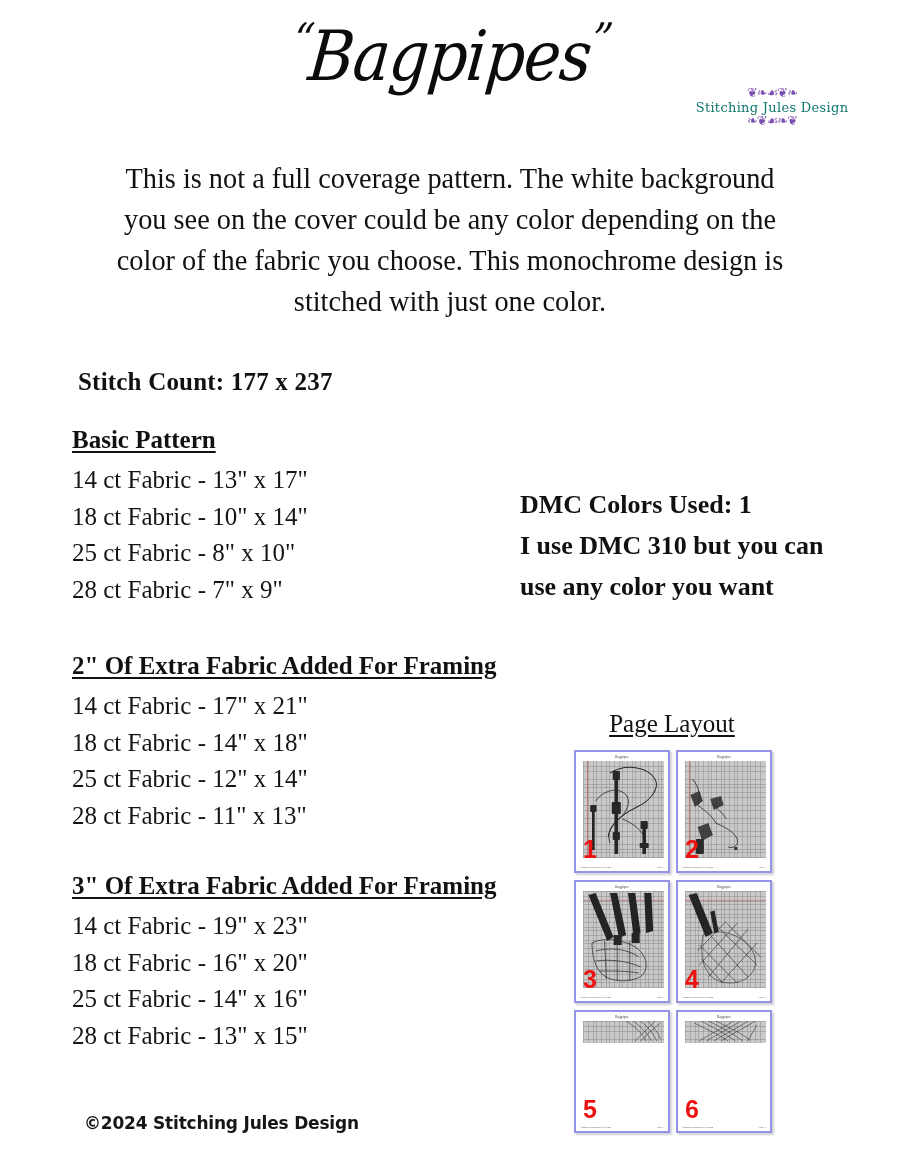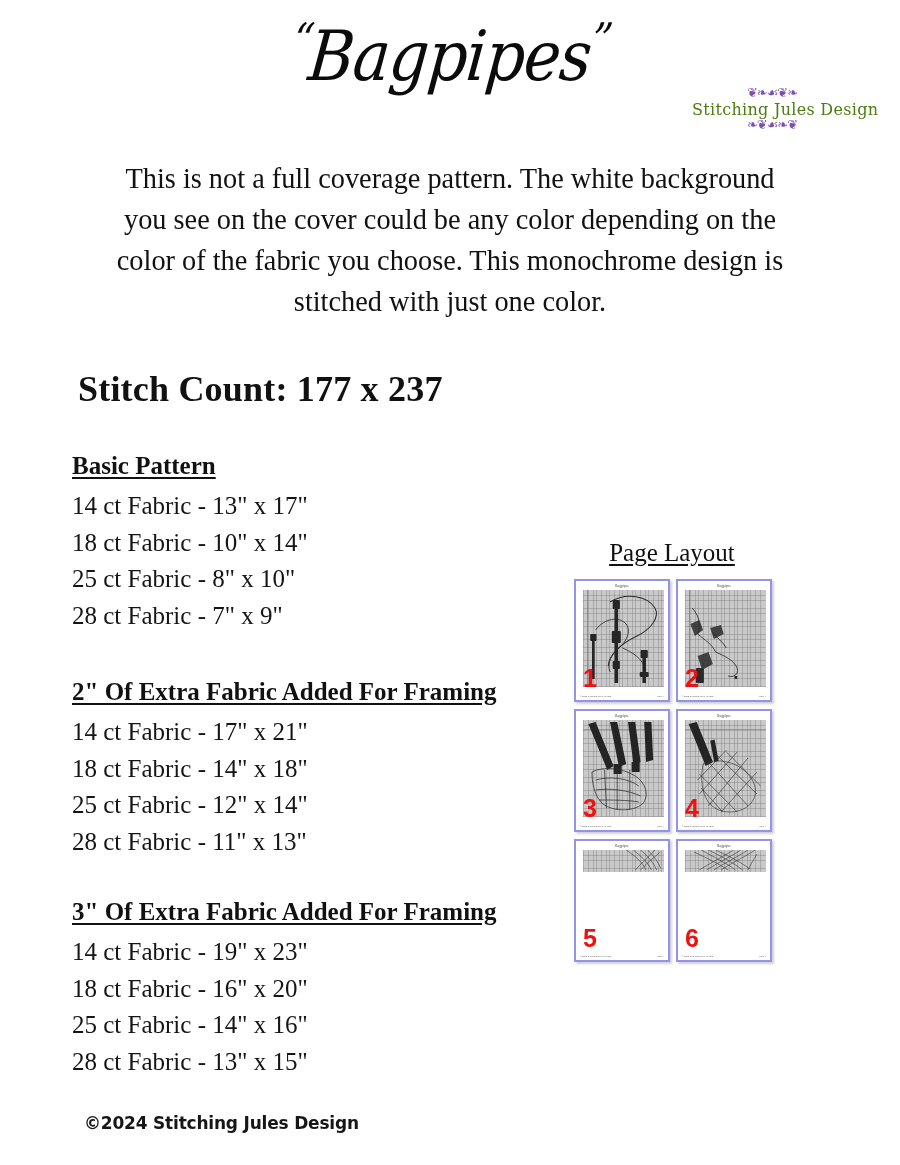--- a/index.html
+++ b/index.html
@@ -54,56 +54,56 @@
     font-size: 13px;
     line-height: 9px;
     letter-spacing: -1px;
     color: #7a4fb0;
     height: 11px;
     overflow: hidden;
   }
   .logo-name {
     display: block;
     font-family: "DejaVu Serif", serif;
-    font-size: 16px;
+    font-size: 13px;
     letter-spacing: 0.3px;
-    color: #4d7c0f;
+    color: #0f766e;
     padding: 1px 0;
     white-space: nowrap;
   }
 
   
   .intro {
     width: 700px;
     margin: 8px auto 0 auto;
     text-align: center;
     font-family: "Liberation Serif", serif;
     font-size: 29.5px;
     line-height: 41px;
     color: #111111;
     transform: scaleX(0.96);
   }
 
   
   .stitch-count {
     margin: 46px 0 0 78px;
-    font-size: 36px;
+    font-size: 25px;
     font-weight: bold;
     letter-spacing: 0.2px;
   }
 
   
   .body-cols {
     position: relative;
     margin-top: 26px;
   }
   .col-left {
     position: absolute;
     left: 72px;
-    top: 16px;
+    top: 4px;
     width: 470px;
   }
   .col-right {
     position: absolute;
     left: 520px;
     top: 0;
     width: 360px;
   }
 
   .section { margin-bottom: 34px; }
@@ -274,20 +274,25 @@
       <div class="fabric-line">14 ct Fabric - 19" x 23"</div>
       <div class="fabric-line">18 ct Fabric - 16" x 20"</div>
       <div class="fabric-line">25 ct Fabric - 14" x 16"</div>
       <div class="fabric-line">28 ct Fabric - 13" x 15"</div>
     </div>
 
   </div>
 
   <div class="col-right">
 
+    <div class="dmc-block">
+      <div class="dmc-line">DMC Colors Used: 1</div>
+      <div class="dmc-line">I use DMC 310 but you can</div>
+      <div class="dmc-line">use any color you want</div>
+    </div>
 
     <div class="page-layout-block">
       <div class="page-layout-title">Page Layout</div>
 
       <div class="thumb-grid">
 
         <div class="thumb">
           <div class="thumb-title">Bagpipes</div>
           <div class="thumb-chart tall">
             <div class="center-line"></div>

